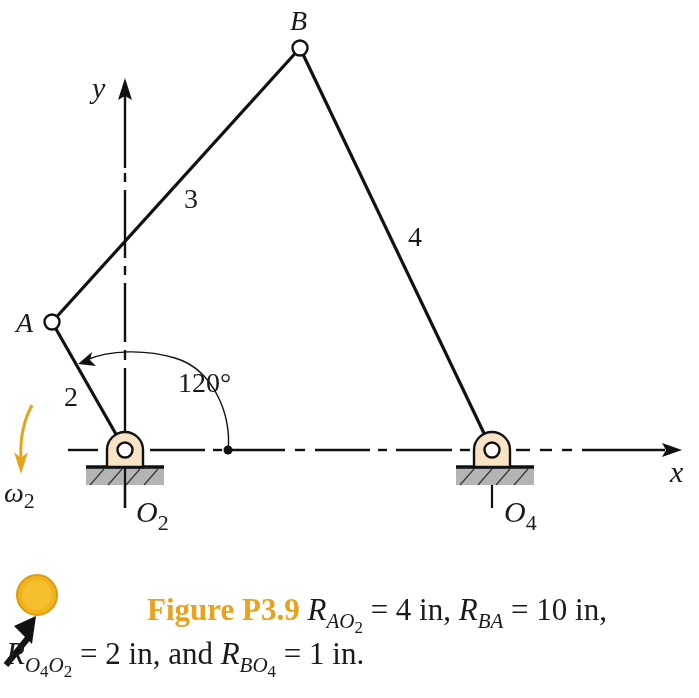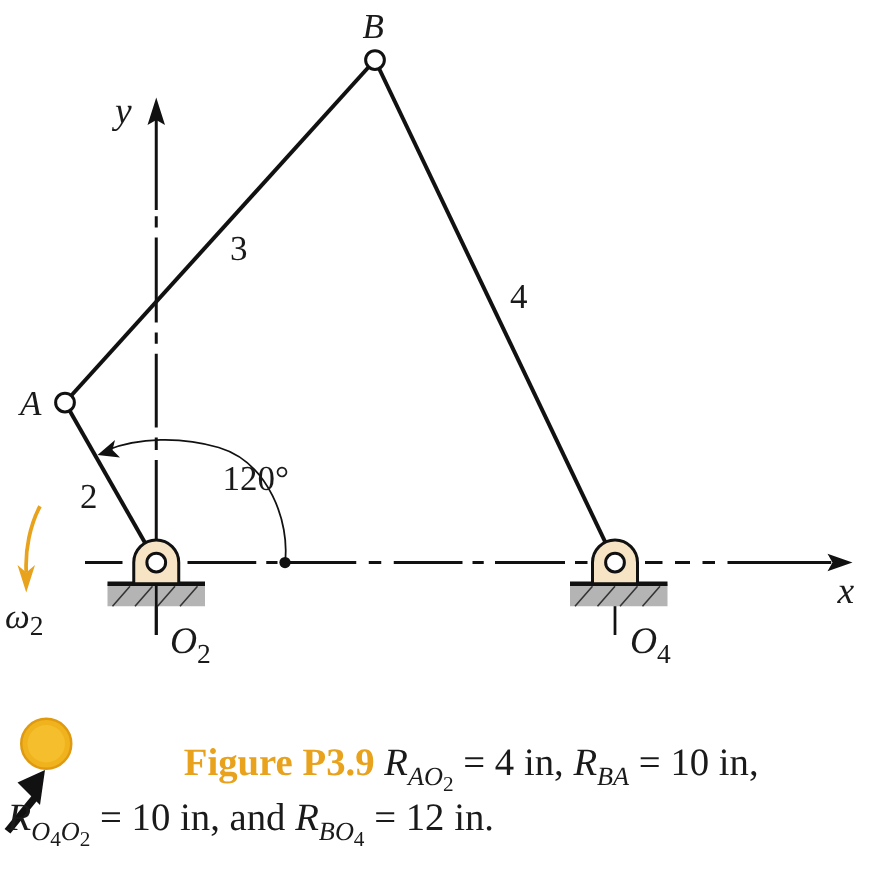--- a/index.html
+++ b/index.html
@@ -122,15 +122,15 @@
   <line x1="6" y1="105" x2="28" y2="78" stroke="#111" stroke-width="6"></line>
   <polygon points="36,56 14,66 32,84" fill="#111"></polygon>
 </svg>
 
 <div class="caption">
   <div class="line1">
     <span class="fig-label">Figure P3.9</span>
     <i>R</i><sub><i>AO</i><sub>2</sub></sub><span> = 4 in, </span><i>R</i><sub><i>BA</i></sub><span> = 10 in,</span>
   </div>
   <div class="line2">
-    <i>R</i><sub><i>O</i><sub>4</sub><i>O</i><sub>2</sub></sub><span> = 10 in, and </span><i>R</i><sub><i>BO</i><sub>4</sub></sub><span> = 12 in.</span>
+    <i>R</i><sub><i>O</i><sub>4</sub><i>O</i><sub>2</sub></sub><span> = 2 in, and </span><i>R</i><sub><i>BO</i><sub>4</sub></sub><span> = 1 in.</span>
   </div>
 </div>
 
 </body></html>

